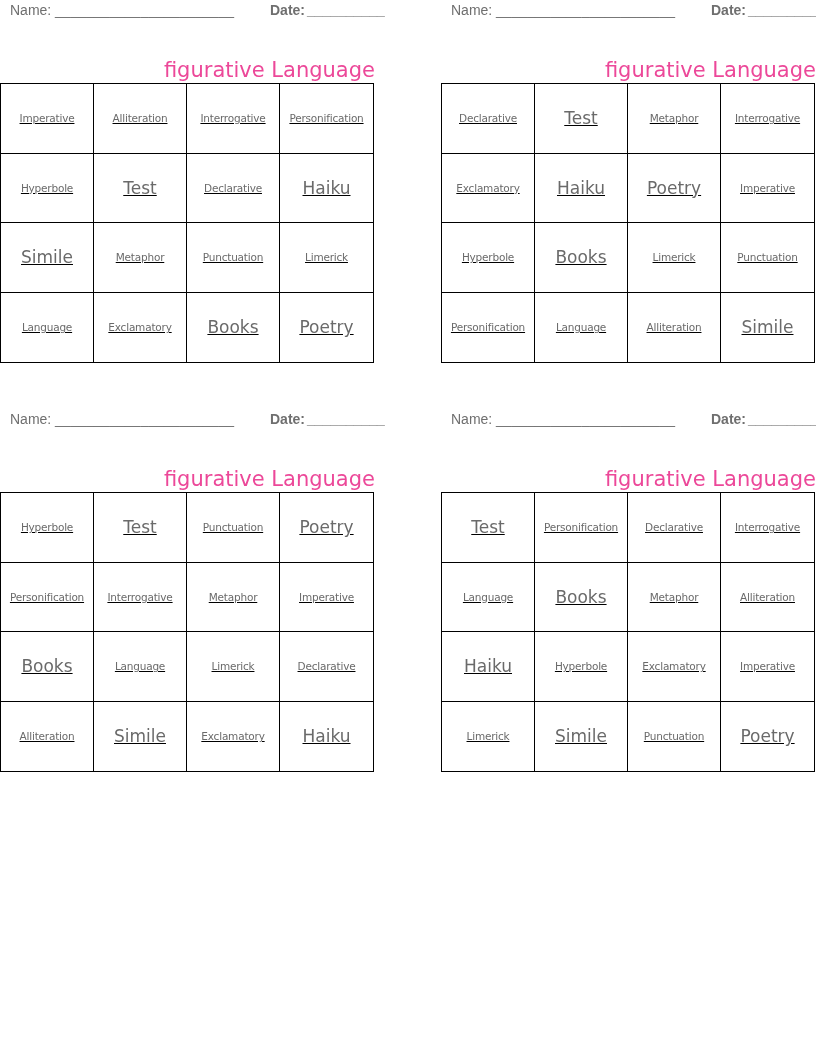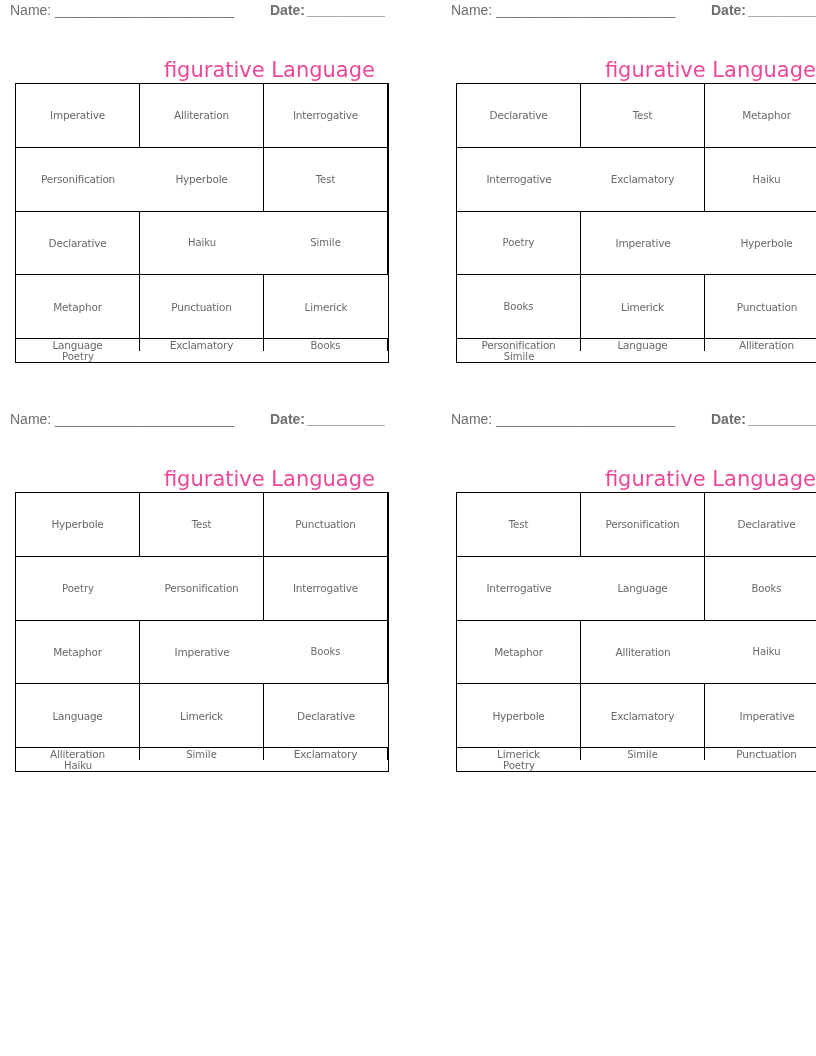--- a/index.html
+++ b/index.html
@@ -12,33 +12,33 @@
   }
   .header-line .name-label { position:absolute; left:0; top:0; }
   .header-line .name-blank { position:absolute; left:45px; top:0; }
   .header-line .date-label { position:absolute; left:260px; top:0;font-weight:bold; }
   .header-line .date-blank { position:absolute; left:297px; top:0;font-weight:bold; }
   .title {
     position:absolute; top:42px; left:0; width:375px; text-align:right;
     font-family:"DejaVu Sans", sans-serif; font-size:21px; color:#ec4899;margin-top:16px;
   }
   .grid {
-    position:absolute; top:83px; left:15px; width:372px; height:278px;
+    position:absolute; top:83px; left:0; width:372px; height:278px;
     border:1.5px solid #000000;
-    display:grid; grid-template-columns:repeat(3, 1fr); grid-template-rows:repeat(4, 1fr);
+    display:grid; grid-template-columns:repeat(4, 1fr); grid-template-rows:repeat(4, 1fr);text-decoration:underline;
   }
   .cell {
     display:flex; align-items:center; justify-content:center; text-align:center;
     border-right:1.5px solid #000000; border-bottom:1.5px solid #000000;
     font-family:"DejaVu Sans", sans-serif; font-size:10.5px; color:#6a6a6a;
     overflow:hidden; white-space:nowrap; letter-spacing:-0.2px;
   }
   .cell.c4 { border-right:none; }
   .cell.r4 { border-bottom:none; }
-  .cell.big { font-size:10px; letter-spacing:0; }
+  .cell.big { font-size:17px; letter-spacing:0; }
 </style>
 </head>
 <body>
 
 <div id="cards-root">
   <div class="card" style="left: 0px; top: 0px;">
     <div class="header-line">
       <span class="name-label">Name:</span>
       <span class="name-blank">_______________________</span>
       <span class="date-label">Date:</span>

